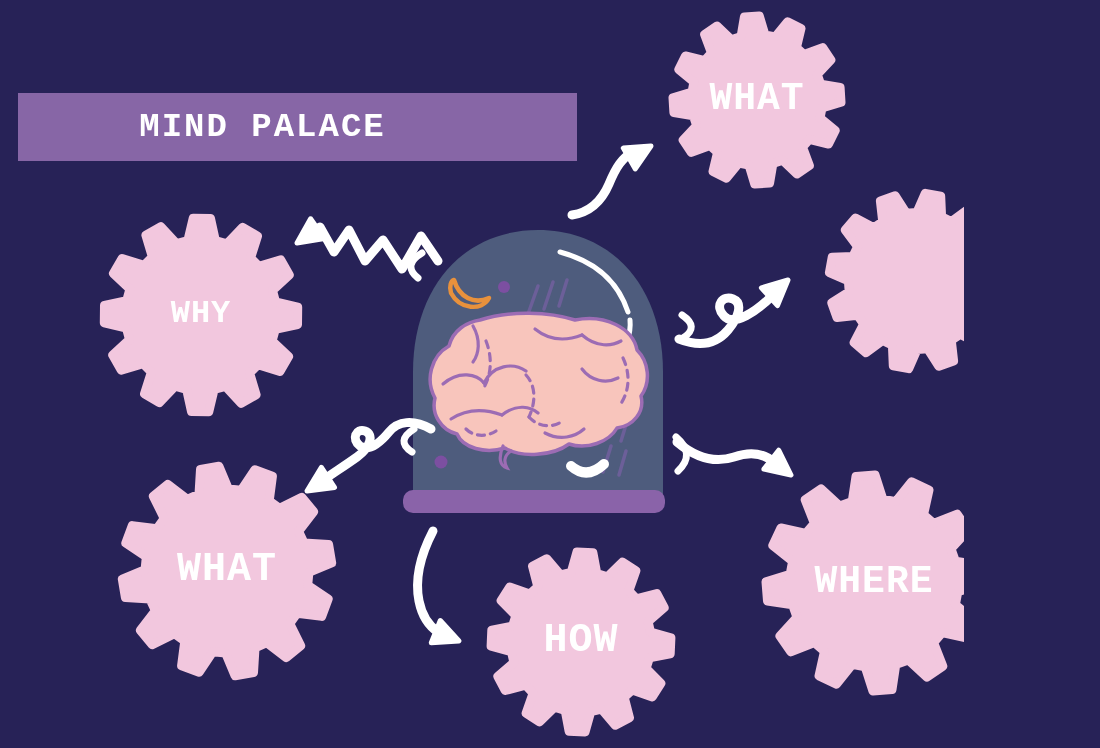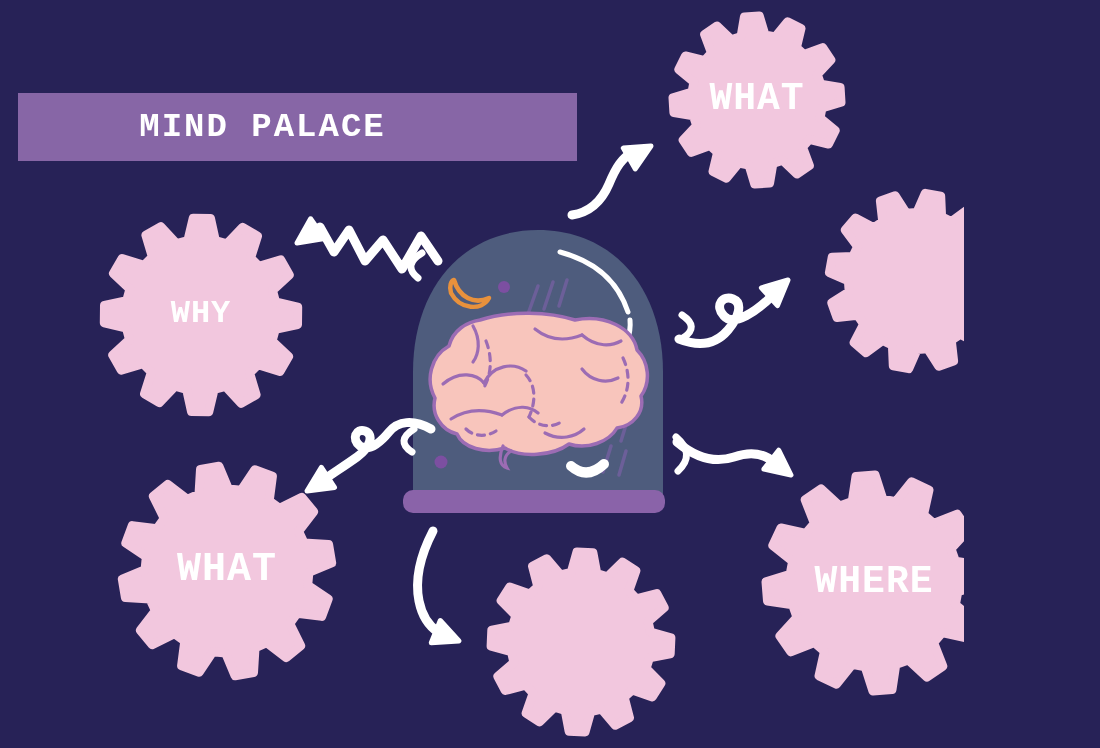--- a/index.html
+++ b/index.html
@@ -53,20 +53,21 @@
       <div class="gear" style="left: 760px; top: 469px;">
         <svg width="228" height="228" viewBox="0 0 228 228">
           <path d="M195.4 135.8 L 215.2 151.6 L 207.0 169.0 L 182.2 163.5 L 173.6 173.6 L 182.8 197.2 L 167.0 208.1 L 148.3 191.0 L 135.8 195.4 L 132.0 220.5 L 112.9 222.0 L 105.2 197.8 L 92.2 195.4 L 76.4 215.2 L 59.0 207.0 L 64.5 182.2 L 54.4 173.6 L 30.8 182.8 L 19.9 167.0 L 37.0 148.3 L 32.6 135.8 L 7.5 132.0 L 6.0 112.9 L 30.2 105.2 L 32.6 92.2 L 12.8 76.4 L 21.0 59.0 L 45.8 64.5 L 54.4 54.4 L 45.2 30.8 L 61.0 19.9 L 79.7 37.0 L 92.2 32.6 L 96.0 7.5 L 115.1 6.0 L 122.8 30.2 L 135.8 32.6 L 151.6 12.8 L 169.0 21.0 L 163.5 45.8 L 173.6 54.4 L 197.2 45.2 L 208.1 61.0 L 191.0 79.7 L 195.4 92.2 L 220.5 96.0 L 222.0 115.1 L 197.8 122.8 Z" fill="var(--gear)" stroke="var(--gear)" stroke-width="9" stroke-linejoin="round"></path>
         </svg>
         <span class="gear-label" style="font-size:38px">WHERE</span>
       </div>
       <div class="gear" style="left: 485px; top: 546px;">
         <svg width="192" height="192" viewBox="0 0 192 192">
           <path d="M165.5 86.2 L 185.9 91.9 L 185.2 107.9 L 164.4 111.8 L 161.1 122.3 L 175.9 137.4 L 167.3 150.9 L 147.3 143.9 L 139.2 151.3 L 144.5 171.8 L 130.3 179.2 L 116.5 163.1 L 105.8 165.5 L 100.1 185.9 L 84.1 185.2 L 80.2 164.4 L 69.7 161.1 L 54.6 175.9 L 41.1 167.3 L 48.1 147.3 L 40.7 139.2 L 20.2 144.5 L 12.8 130.3 L 28.9 116.5 L 26.5 105.8 L 6.1 100.1 L 6.8 84.1 L 27.6 80.2 L 30.9 69.7 L 16.1 54.6 L 24.7 41.1 L 44.7 48.1 L 52.8 40.7 L 47.5 20.2 L 61.7 12.8 L 75.5 28.9 L 86.2 26.5 L 91.9 6.1 L 107.9 6.8 L 111.8 27.6 L 122.3 30.9 L 137.4 16.1 L 150.9 24.7 L 143.9 44.7 L 151.3 52.8 L 171.8 47.5 L 179.2 61.7 L 163.1 75.5 Z" fill="var(--gear)" stroke="var(--gear)" stroke-width="9" stroke-linejoin="round"></path>
         </svg>
+        <span class="gear-label" style="font-size:40px">HOW</span>
       </div>
       <div class="gear" style="left: 116px; top: 460px;">
         <svg width="222" height="222" viewBox="0 0 222 222">
           <path d="M191.7 125.2 L 212.2 138.9 L 205.7 156.4 L 181.2 153.2 L 173.7 163.6 L 184.7 185.8 L 170.3 197.6 L 150.7 182.6 L 139.0 188.0 L 137.5 212.6 L 119.1 215.7 L 109.6 192.9 L 96.8 191.7 L 83.1 212.2 L 65.6 205.7 L 68.8 181.2 L 58.4 173.7 L 36.2 184.7 L 24.4 170.3 L 39.4 150.7 L 34.0 139.0 L 9.4 137.5 L 6.3 119.1 L 29.1 109.6 L 30.3 96.8 L 9.8 83.1 L 16.3 65.6 L 40.8 68.8 L 48.3 58.4 L 37.3 36.2 L 51.7 24.4 L 71.3 39.4 L 83.0 34.0 L 84.5 9.4 L 102.9 6.3 L 112.4 29.1 L 125.2 30.3 L 138.9 9.8 L 156.4 16.3 L 153.2 40.8 L 163.6 48.3 L 185.8 37.3 L 197.6 51.7 L 182.6 71.3 L 188.0 83.0 L 212.6 84.5 L 215.7 102.9 L 192.9 112.4 Z" fill="var(--gear)" stroke="var(--gear)" stroke-width="9" stroke-linejoin="round"></path>
         </svg>
         <span class="gear-label" style="font-size:40px">WHAT</span>
       </div>
       <div class="gear" style="left: 98px; top: 212px;">
         <svg width="206" height="206" viewBox="0 0 206 206">
           <path d="M177.5 89.9 L 199.7 95.2 L 199.5 112.5 L 177.3 117.4 L 174.1 128.9 L 190.6 144.6 L 181.9 159.5 L 160.1 152.6 L 151.6 161.0 L 158.1 182.8 L 143.1 191.3 L 127.6 174.5 L 116.1 177.5 L 110.8 199.7 L 93.5 199.5 L 88.6 177.3 L 77.1 174.1 L 61.4 190.6 L 46.5 181.9 L 53.4 160.1 L 45.0 151.6 L 23.2 158.1 L 14.7 143.1 L 31.5 127.6 L 28.5 116.1 L 6.3 110.8 L 6.5 93.5 L 28.7 88.6 L 31.9 77.1 L 15.4 61.4 L 24.1 46.5 L 45.9 53.4 L 54.4 45.0 L 47.9 23.2 L 62.9 14.7 L 78.4 31.5 L 89.9 28.5 L 95.2 6.3 L 112.5 6.5 L 117.4 28.7 L 128.9 31.9 L 144.6 15.4 L 159.5 24.1 L 152.6 45.9 L 161.0 54.4 L 182.8 47.9 L 191.3 62.9 L 174.5 78.4 Z" fill="var(--gear)" stroke="var(--gear)" stroke-width="9" stroke-linejoin="round"></path>

